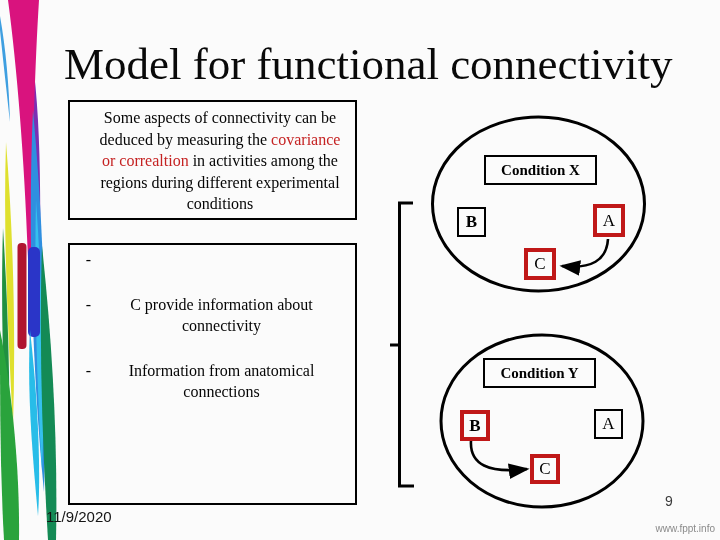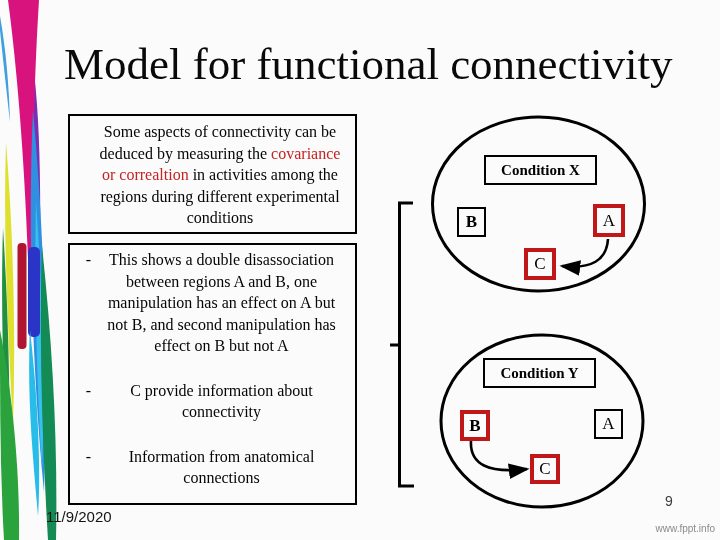--- a/index.html
+++ b/index.html
@@ -13,21 +13,21 @@
   .deco { position:absolute; left:0; top:0; }
   .title {
     position:absolute; left:64px; top:40px; margin:0;
     font-size:45px; font-weight:400; line-height:1.1;
     white-space:nowrap; color:#090909;
   }
   .tbox {
     position:absolute; left:68px; width:289px; box-sizing:border-box;
     border:2px solid #000; font-size:16px; line-height:21.5px; color:#050505;
   }
-  .intro { top:114px; height:120px; padding:5px 6px 0 21px; }
+  .intro { top:100px; height:120px; padding:5px 6px 0 21px; }
   .red-em { color:var(--red_text,#c52222); }
   .bullets-box { top:243px; height:262px; padding-top:4px; }
   .bullet-item { display:flex; margin-bottom:23px; }
   .dash { flex:none; width:17px; padding-left:10px; }
   .btext { width:249px; }
   .cond {
     position:absolute; width:113px; height:30px; box-sizing:border-box;
     border:2px solid #000; background:var(--slide_bg,#fbfbfb);
     display:flex; align-items:center; justify-content:center;
     font-weight:bold; font-size:15px;
@@ -75,21 +75,20 @@
     <path d="M 42 246 C 52 340 58 440 56 540 L 48 540 C 42 440 39 340 42 246 Z" fill="#148a55"></path>
   </svg>
 
   <h1 class="title">Model for functional connectivity</h1>
 
   <div class="tbox intro"><span>Some aspects of connectivity can be deduced by measuring the </span><span class="red-em">covariance or correaltion</span><span> in activities among the regions during different experimental conditions</span></div>
 
   <div class="tbox bullets-box">
     <div class="bullet-item">
       <span class="dash">-</span>
-      <span class="btext">This shows a double disassociation between regions A and B, one manipulation has an effect on A but not B, and second manipulation has effect on B but not A</span>
     </div>
     <div class="bullet-item">
       <span class="dash">-</span>
       <span class="btext">C provide information about connectivity</span>
     </div>
     <div class="bullet-item">
       <span class="dash">-</span>
       <span class="btext">Information from anatomical connections</span>
     </div>
   </div>

